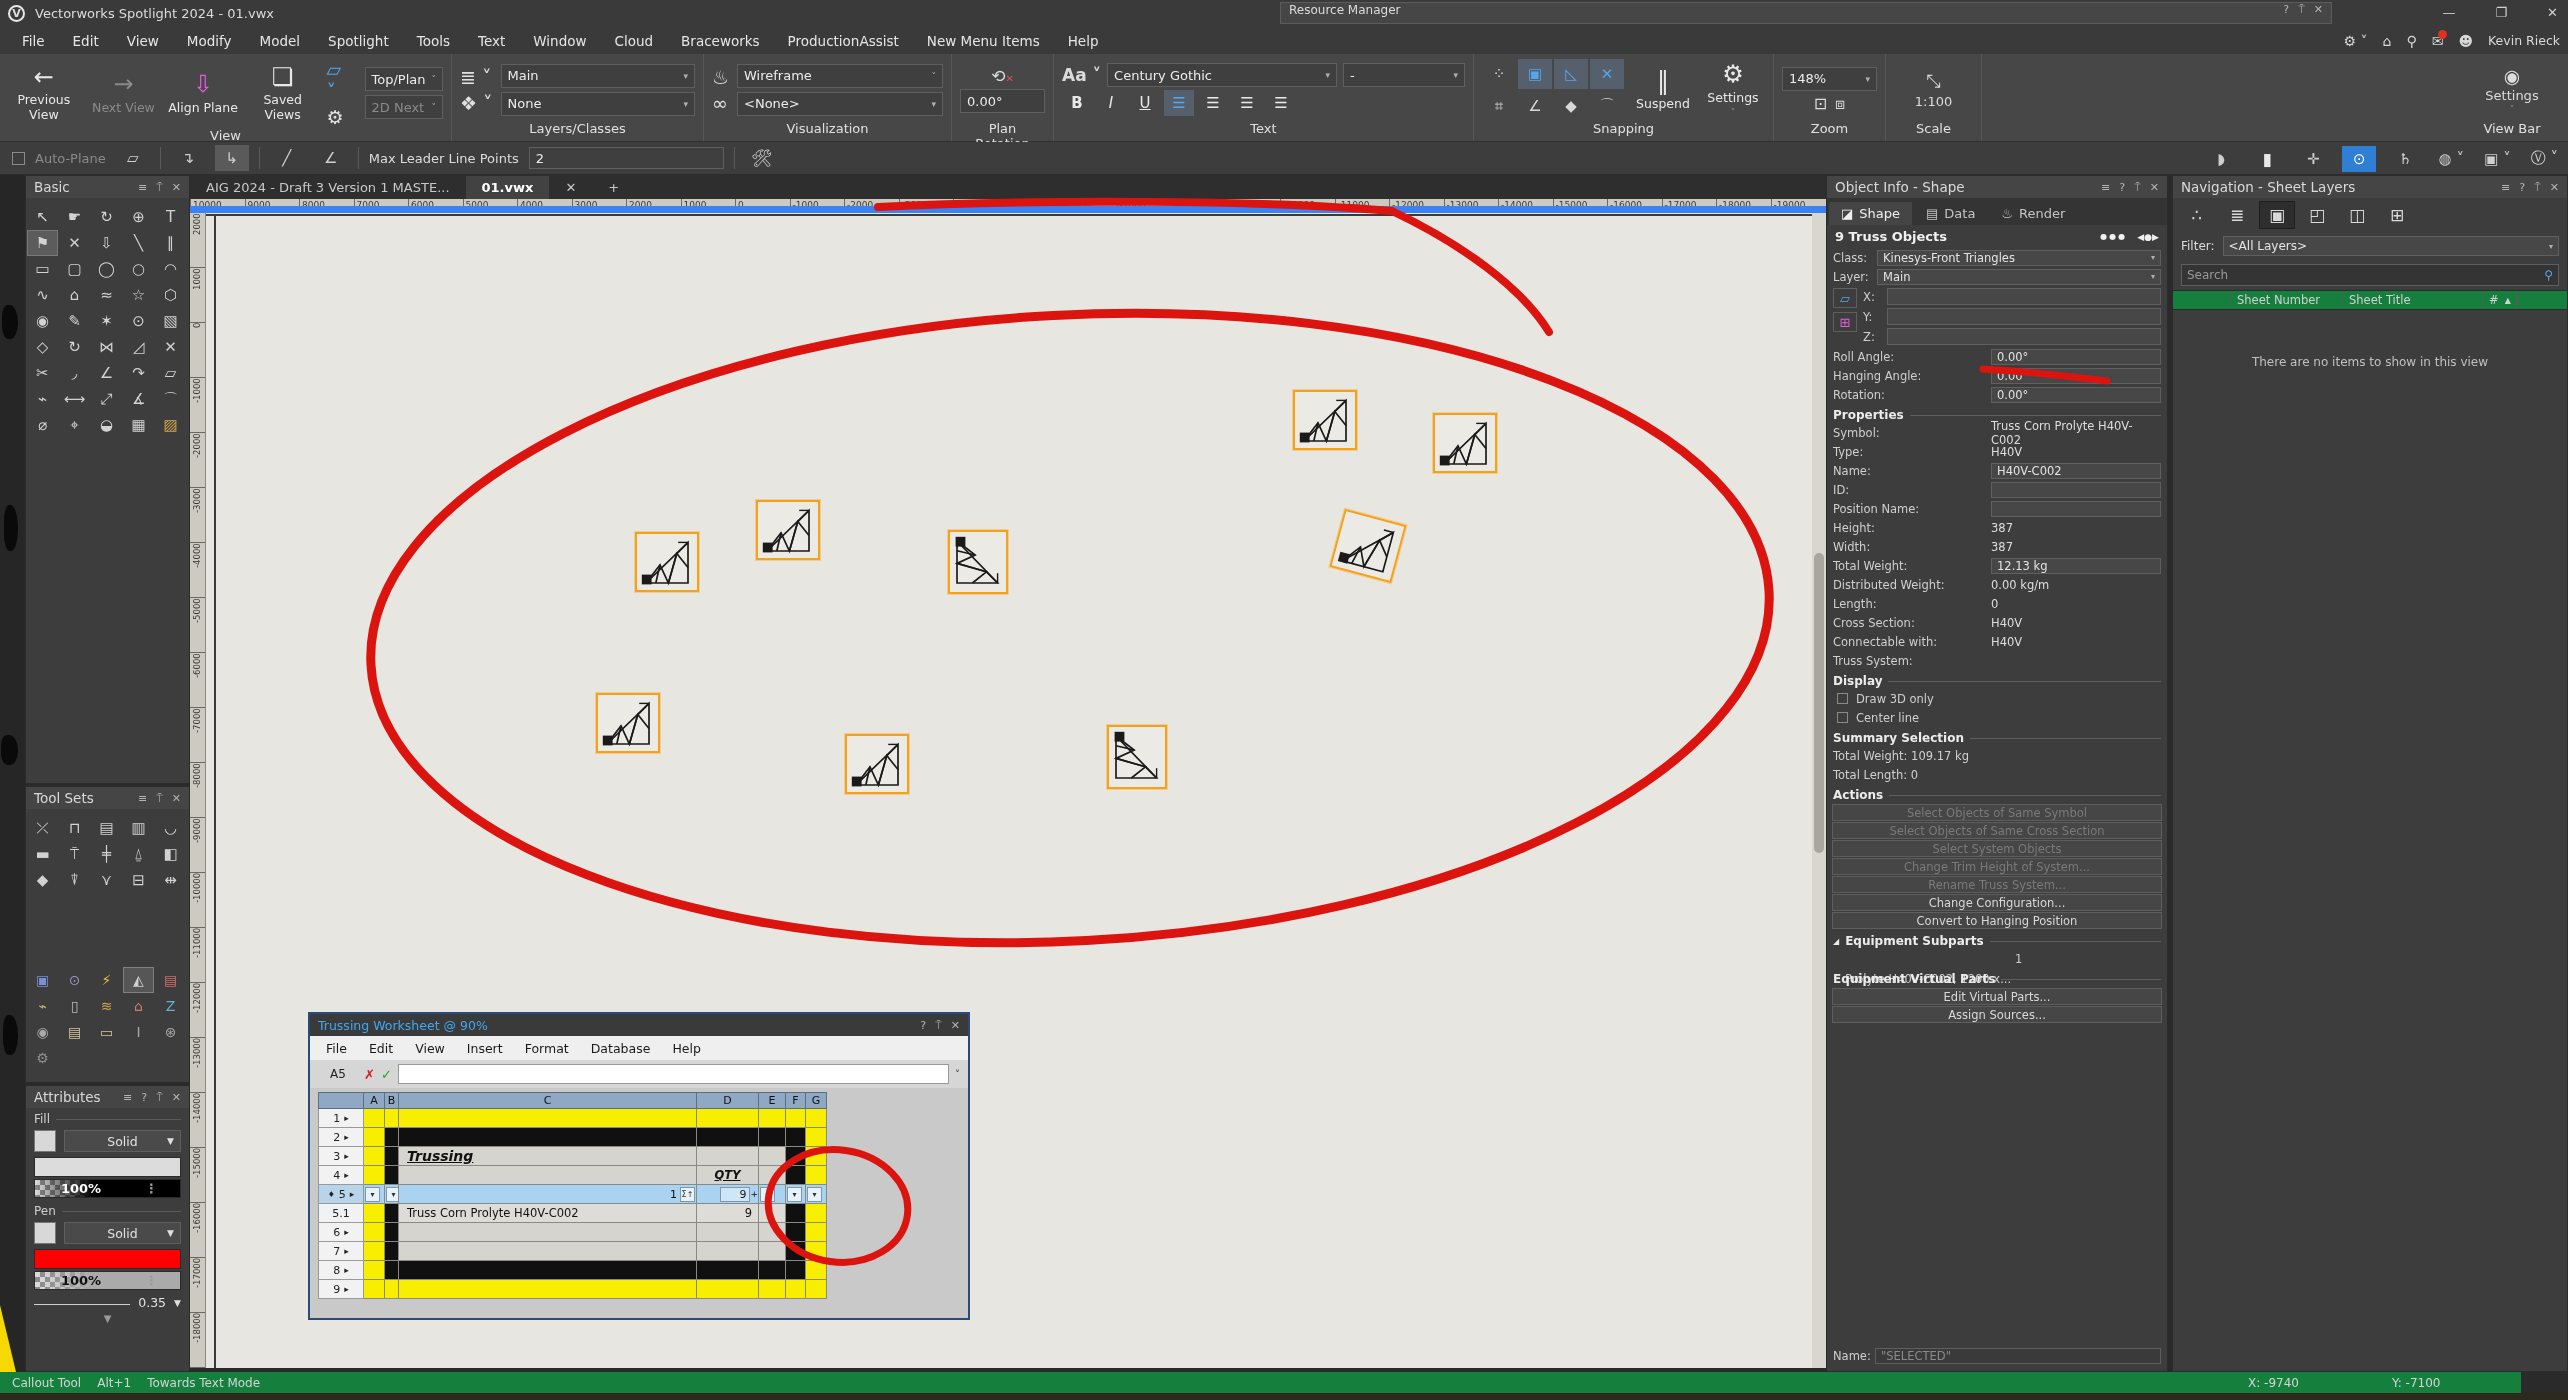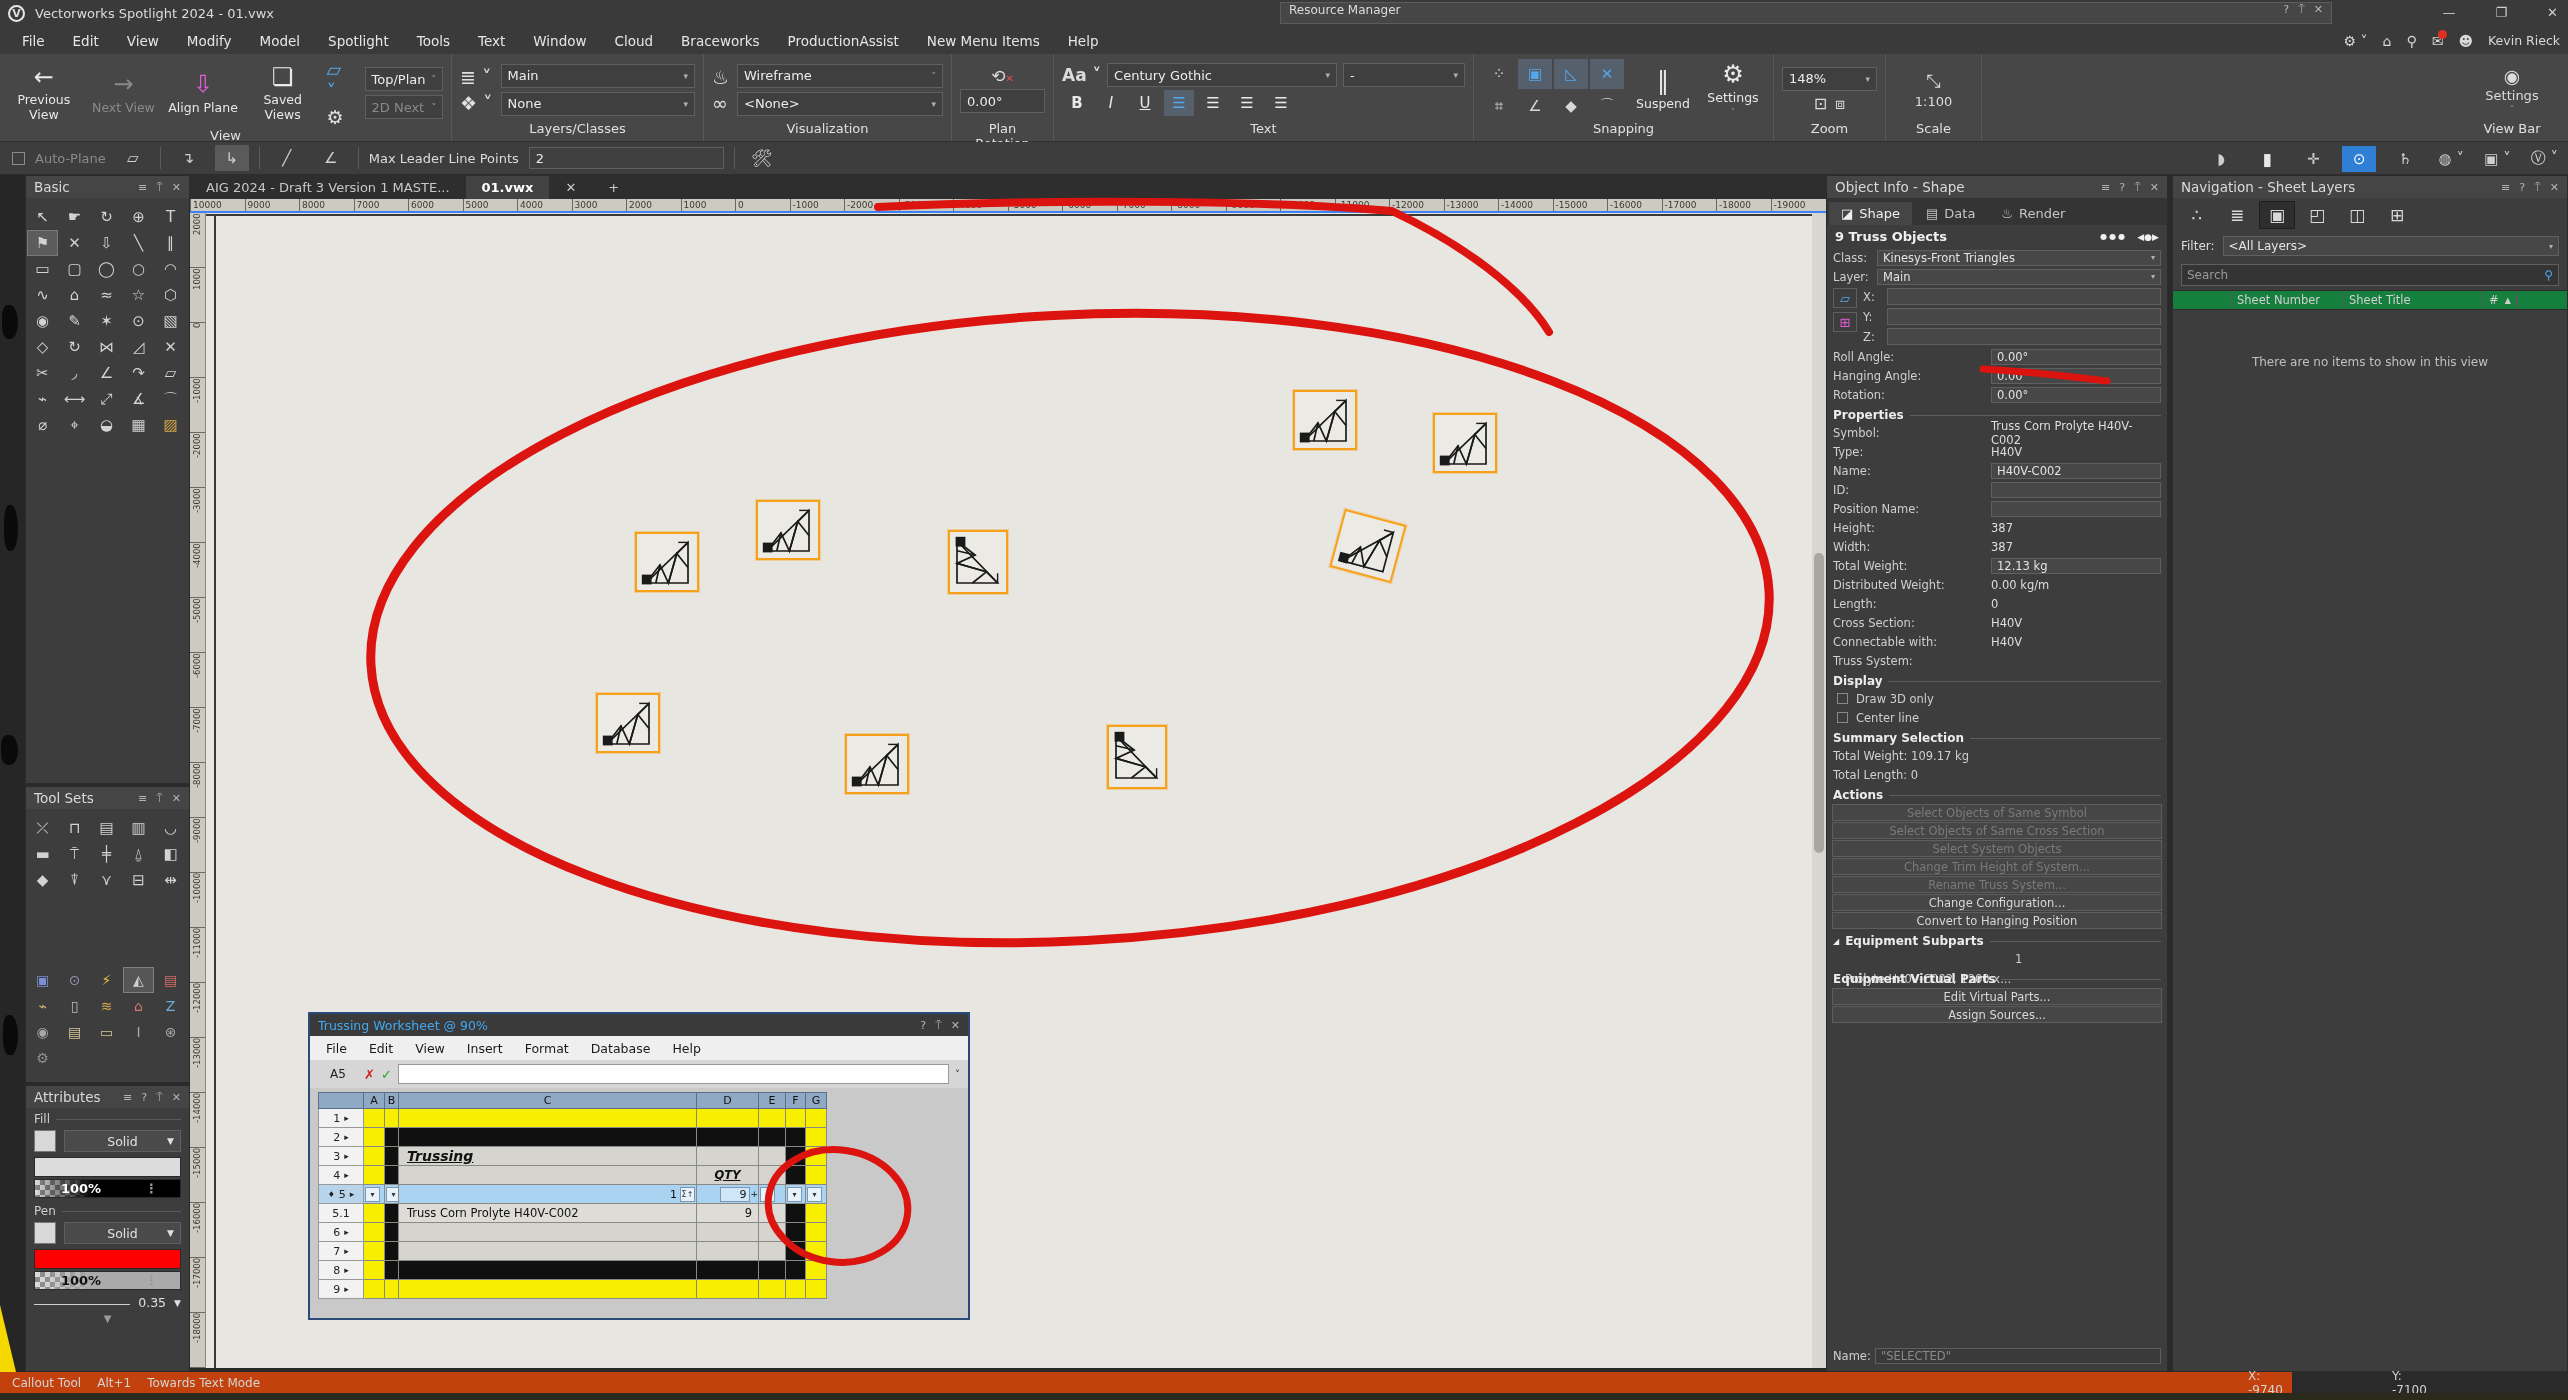--- a/index.html
+++ b/index.html
@@ -39,21 +39,21 @@
   .mb-sep{width:1px;height:22px;background:#5a5a5a;}
   .mb-btn{min-width:34px;height:26px;display:flex;align-items:center;justify-content:center;color:#cfcfcf;font-size:15px;padding:0 4px;}
   .mb-btn.sel{background:#5a5a5a;}
   .mb-btn.onblue{background:#2f7fd4;color:#fff;}
   .chkbox{width:13px;height:13px;border:1px solid #8a8a8a;background:#3d3d3d;display:inline-block;}
   #mode-right{position:absolute;right:6px;top:142px;height:33px;display:flex;align-items:center;gap:12px;}
   
   #tabbar{position:absolute;left:190px;top:175px;width:1636px;height:24px;background:#2e2e2e;display:flex;align-items:flex-end;}
   .doc-tab{padding:4px 16px;font-size:13px;color:#c8c8c8;}
   .doc-tab.active{background:#424242;color:#fff;font-weight:bold;}
-  #hruler{position:absolute;left:190px;top:199px;width:1636px;height:14px;background:#cdcac2;display:flex;overflow:hidden;border-bottom:2px solid #3b82f6;}
+  #hruler{position:absolute;left:190px;top:199px;width:1636px;height:14px;background:#cdcac2;display:flex;overflow:hidden;border-bottom:7px solid #3b82f6;}
   .hr-tick{width:54.5px;flex:none;border-left:1px solid #6a6a62;font-size:9px;color:#3a3a34;padding-left:2px;line-height:13px;}
   #vruler{position:absolute;left:190px;top:213px;width:16px;height:1155px;background:#cdcac2;border-right:1px solid #8a887f;overflow:hidden;}
   .vr-tick{height:55px;border-top:1px solid #6a6a62;font-size:8.5px;color:#3a3a34;writing-mode:vertical-rl;transform:rotate(180deg);text-align:right;line-height:15px;}
   #canvas{position:absolute;left:206px;top:213px;width:1606px;height:1155px;background:#e8e6e0;overflow:hidden;}
   .pageline-h{position:absolute;left:0;top:1px;width:1606px;height:2px;background:#3a3a38;}
   .pageline-v{position:absolute;left:8px;top:1px;width:2px;height:1154px;background:#3a3a38;}
   #vscroll{position:absolute;left:1812px;top:213px;width:14px;height:1155px;background:#d8d6cf;}
   #vscroll .thumb{position:absolute;left:2px;top:340px;width:10px;height:300px;background:#a8a69f;border-radius:5px;}
   .truss{position:absolute;width:64px;height:60px;border:2px solid #f7a11a;background:#eceae4;box-shadow:0 0 0 1px rgba(247,161,26,.35);}
   .truss svg{width:100%;height:100%;}
@@ -119,21 +119,21 @@
   .xyz-icon{width:24px;height:20px;display:flex;align-items:center;justify-content:center;border:1px solid #5f5f5f;font-size:13px;}
   #nav{left:2172px;top:175px;width:396px;height:1197px;}
   .nav-icons{display:flex;align-items:center;height:34px;padding:0 6px;gap:4px;}
   .nav-ic{width:36px;height:28px;display:flex;align-items:center;justify-content:center;font-size:17px;color:#d8d8d8;}
   .nav-ic.active{background:#2e2e2e;border:1px solid #1e1e1e;}
   .nav-row{display:flex;align-items:center;padding:4px 8px;gap:8px;font-size:12px;}
   .nav-table-hdr{display:flex;height:20px;background:#15803d;border-top:1px solid #2b2b2b;border-bottom:1px solid #2b2b2b;font-size:11.5px;color:#d0d0d0;}
   .nav-table-hdr div{border-right:1px solid #5a5a5a;display:flex;align-items:center;padding:0 6px;}
   #nav-empty{text-align:center;margin-top:45px;font-size:12px;color:#c0c0c0;}
   
-  #statusbar{position:absolute;left:0;top:1372px;width:2292px;height:21px;background:#c2410c;display:flex;align-items:center;gap:16px;padding-left:12px;font-size:12px;color:#d4d4d4;}
+  #statusbar{position:absolute;left:0;top:1372px;width:2521px;height:21px;background:#15803d;display:flex;align-items:center;gap:16px;padding-left:12px;font-size:12px;color:#d4d4d4;}
   #statusbottom{position:absolute;left:0;top:1393px;width:2568px;height:7px;background:#2b2a1c;}
 </style>
 </head>
 <body>
 
 <div id="titlebar">
   <div id="vlogo">V</div>
   <span>Vectorworks Spotlight 2024 - 01.vwx</span>
 </div>
 <div id="win-controls">

